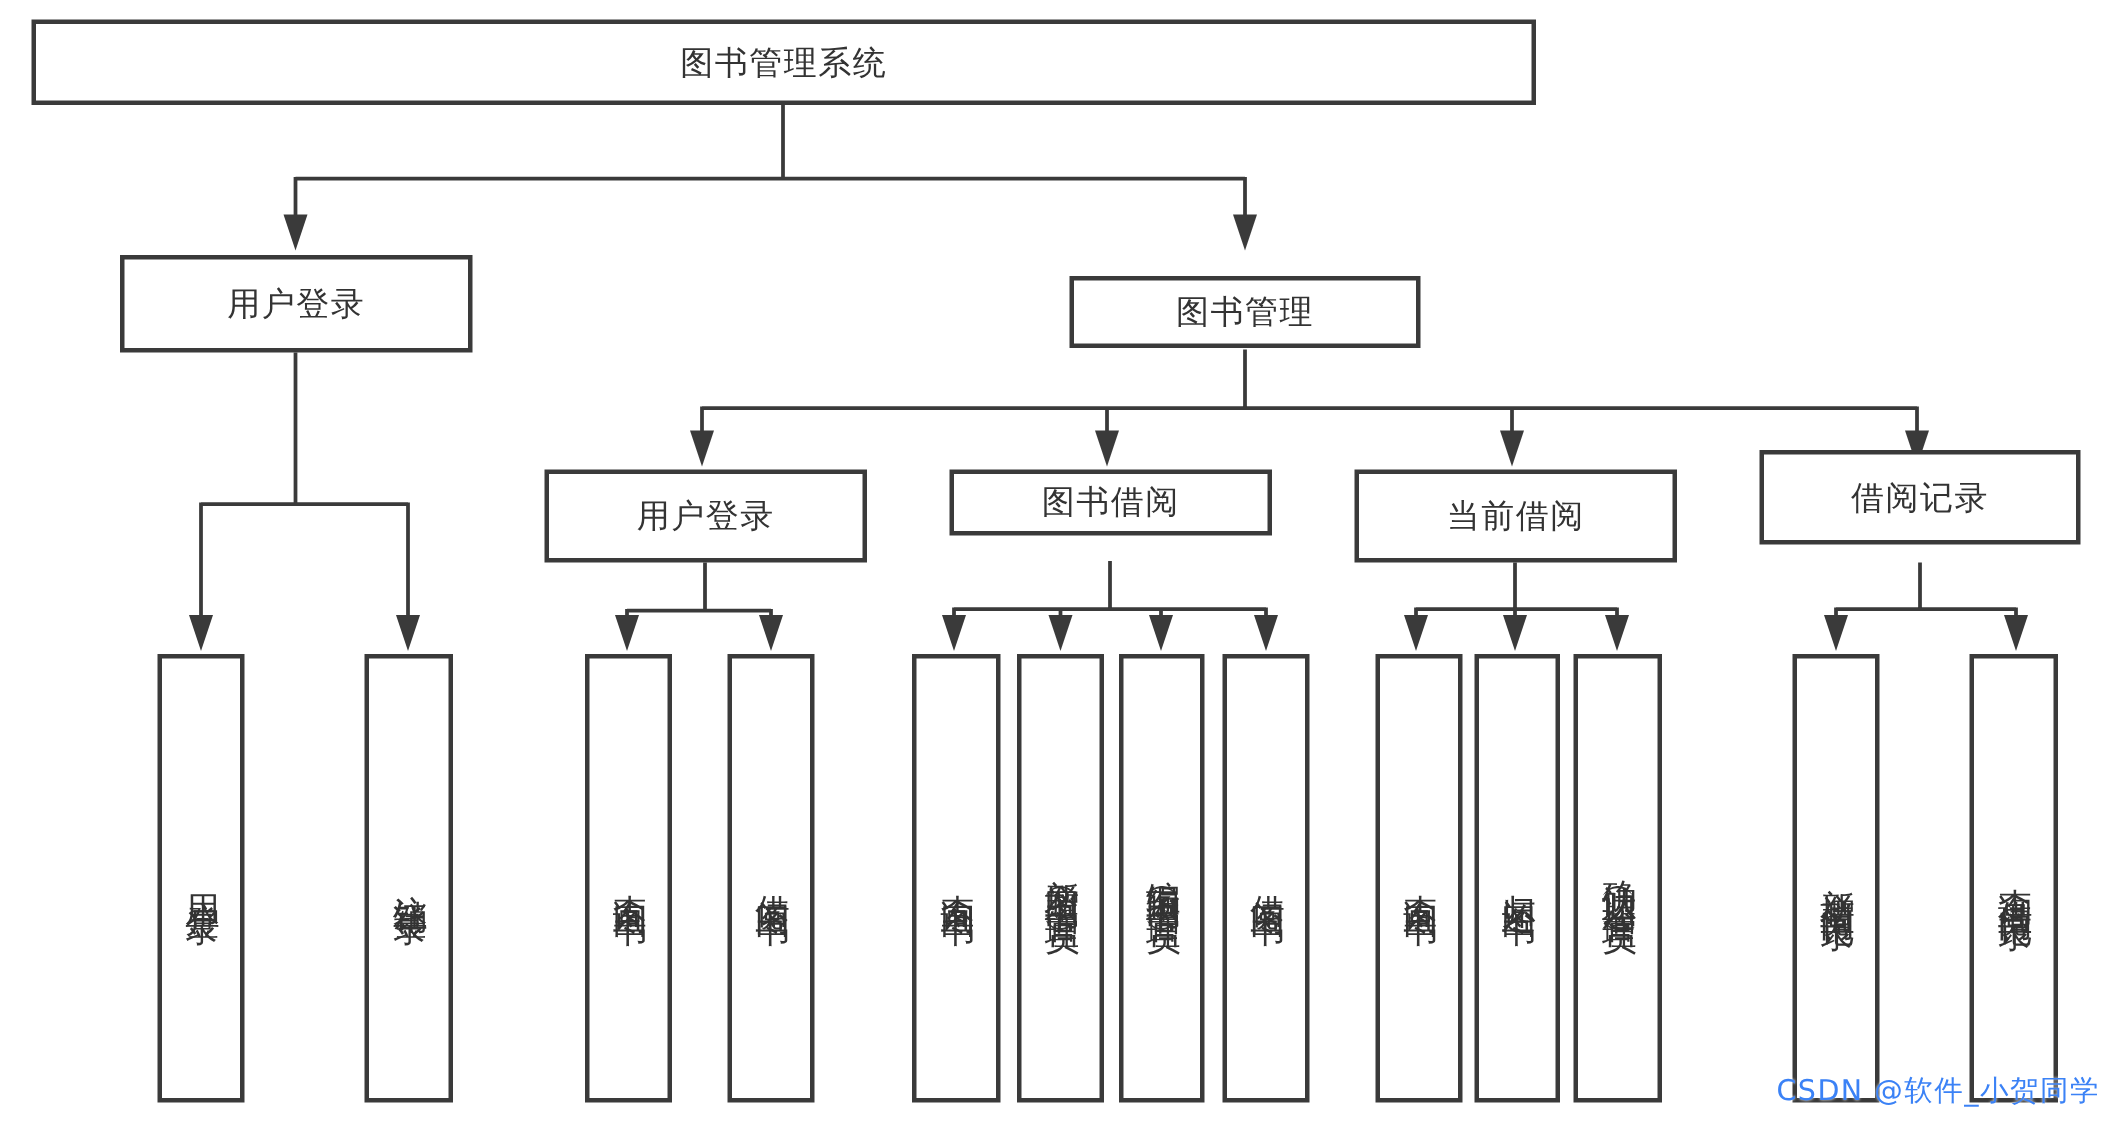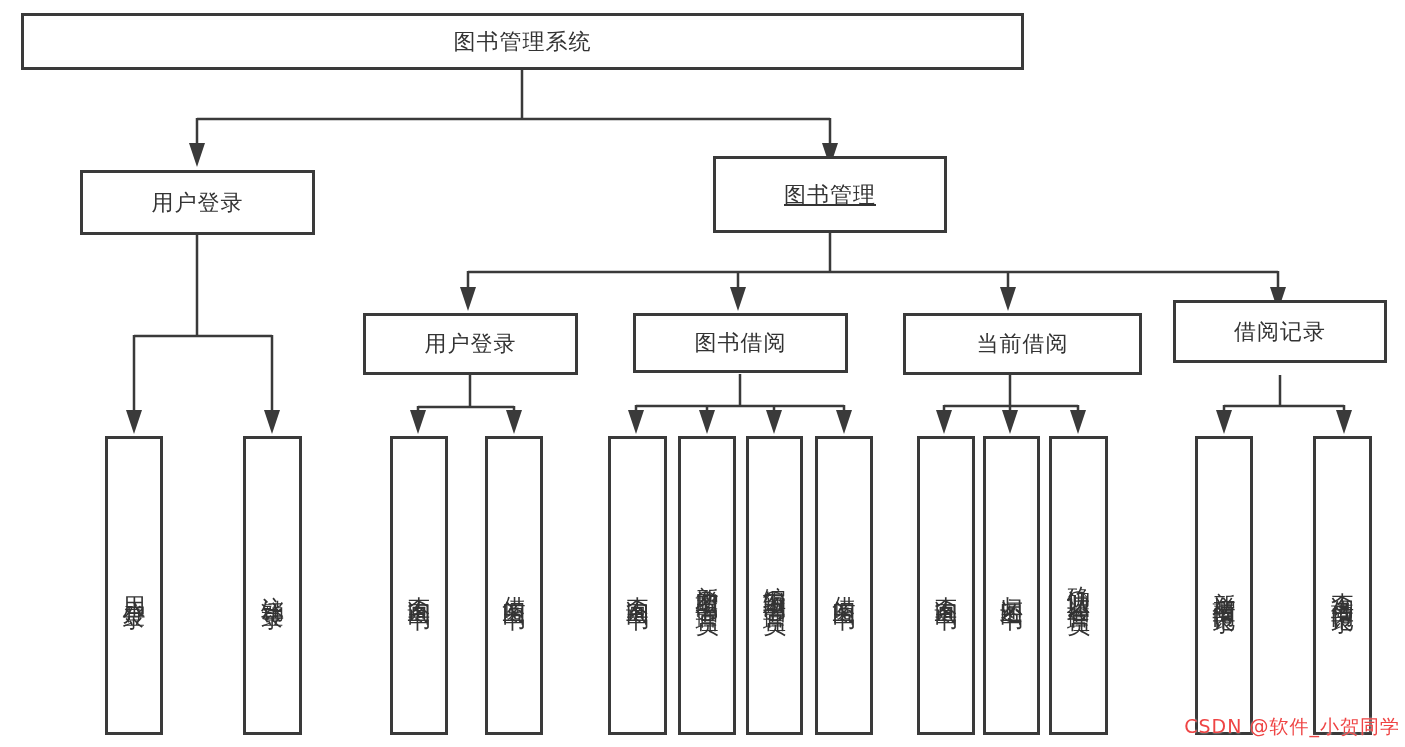--- a/index.html
+++ b/index.html
@@ -45,33 +45,33 @@
     writing-mode: vertical-lr;
     font-size: 23px;
     letter-spacing: 4px;
     line-height: 1;
   }
   .watermark {
     position: absolute;
     top: 714px;
     right: 5px;
     font-size: 19px;
-    color: #ef4444;
+    color: #3b82f6;
     letter-spacing: 1px;
     white-space: nowrap;
     z-index: 5;
     text-shadow: 0 0 2px #ffffff;
   }
   
   #node-root   { left: 21px;  top: 13px;  width: 1003px; height: 57px; }
   #node-l2-0   { left: 80px;  top: 170px; width: 235px;  height: 65px; }
-  #node-l2-1   { left: 713px; top: 156px; width: 234px;  height: 77px; text-decoration: underline; }
+  #node-l2-1   { left: 713px; top: 184px; width: 234px;  height: 48px; }
   #node-l3-0   { left: 363px; top: 313px; width: 215px;  height: 62px; }
-  #node-l3-1   { left: 633px; top: 313px; width: 215px;  height: 60px; }
-  #node-l3-2   { left: 903px; top: 313px; width: 239px;  height: 62px; }
+  #node-l3-1   { left: 633px; top: 313px; width: 215px;  height: 44px; }
+  #node-l3-2   { left: 903px; top: 313px; width: 215px;  height: 62px; }
   #node-l3-3   { left: 1173px;top: 300px; width: 214px;  height: 63px; }
   #leaf-g1-0 { left: 105px;  width: 58px; }
   #leaf-g1-1 { left: 243px;  width: 59px; }
   #leaf-g2-0 { left: 390px;  width: 58px; }
   #leaf-g2-1 { left: 485px;  width: 58px; }
   #leaf-g3-0 { left: 608px;  width: 59px; }
   #leaf-g3-1 { left: 678px;  width: 58px; }
   #leaf-g3-2 { left: 746px;  width: 57px; }
   #leaf-g3-3 { left: 815px;  width: 58px; }
   #leaf-g4-0 { left: 917px;  width: 58px; }

